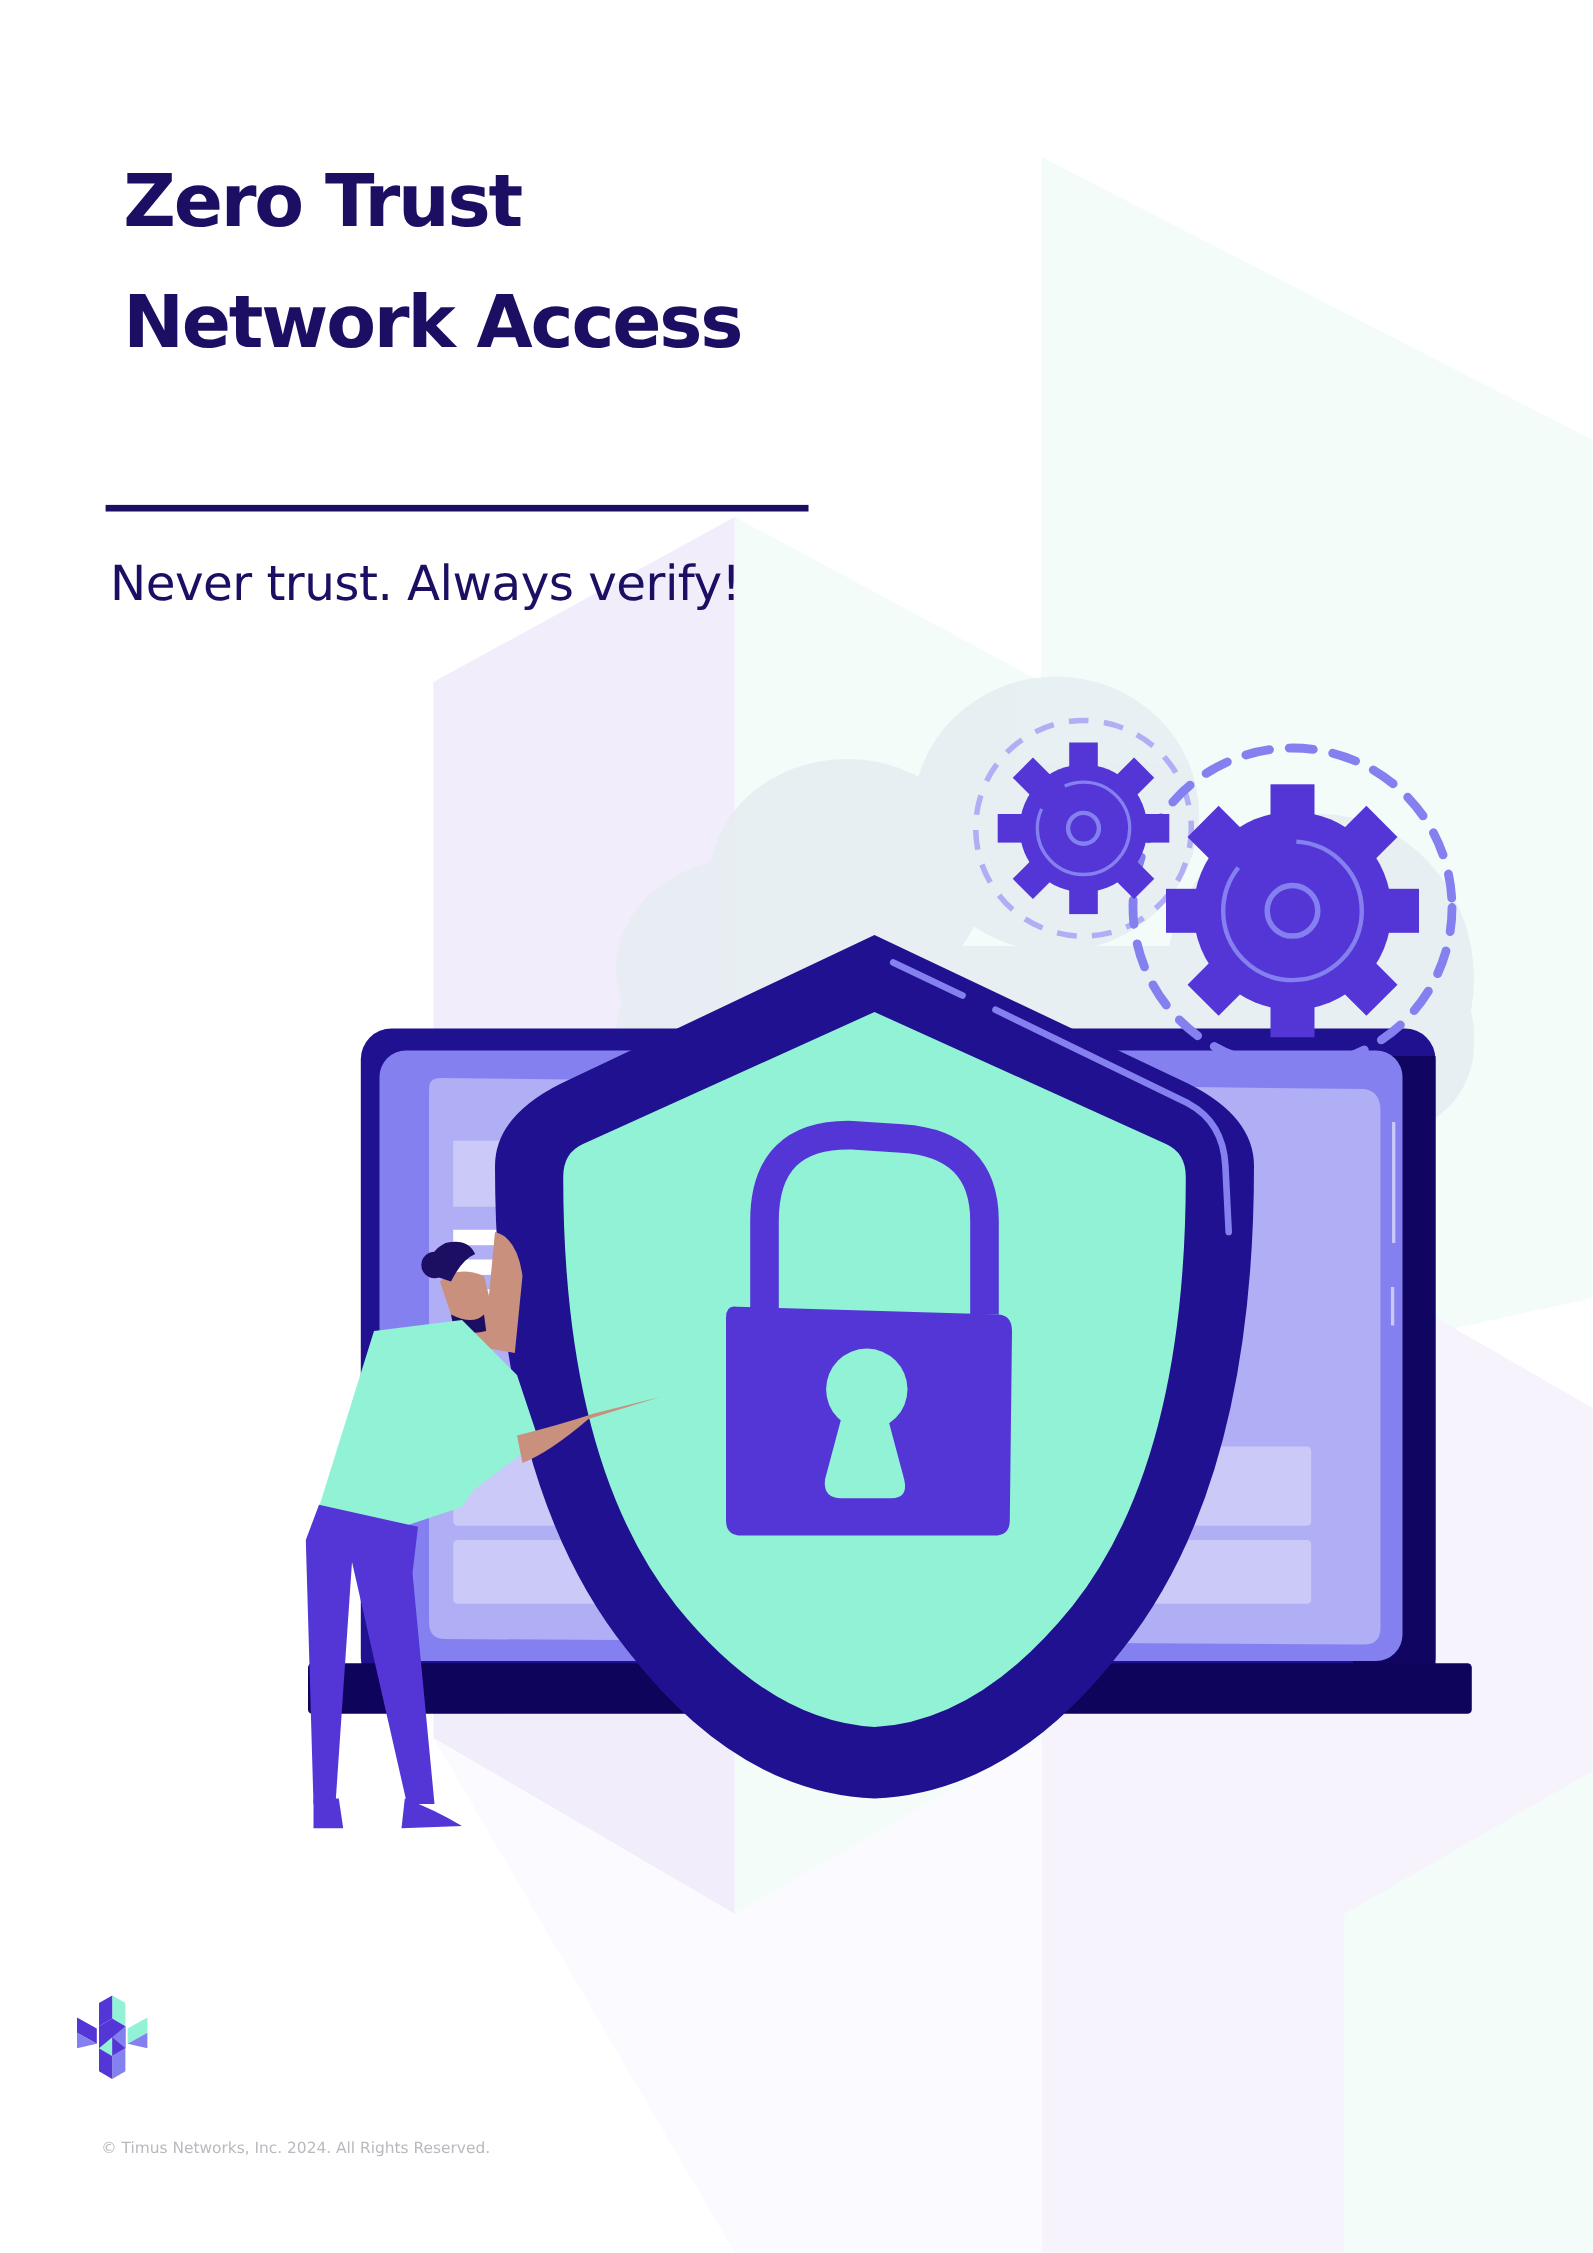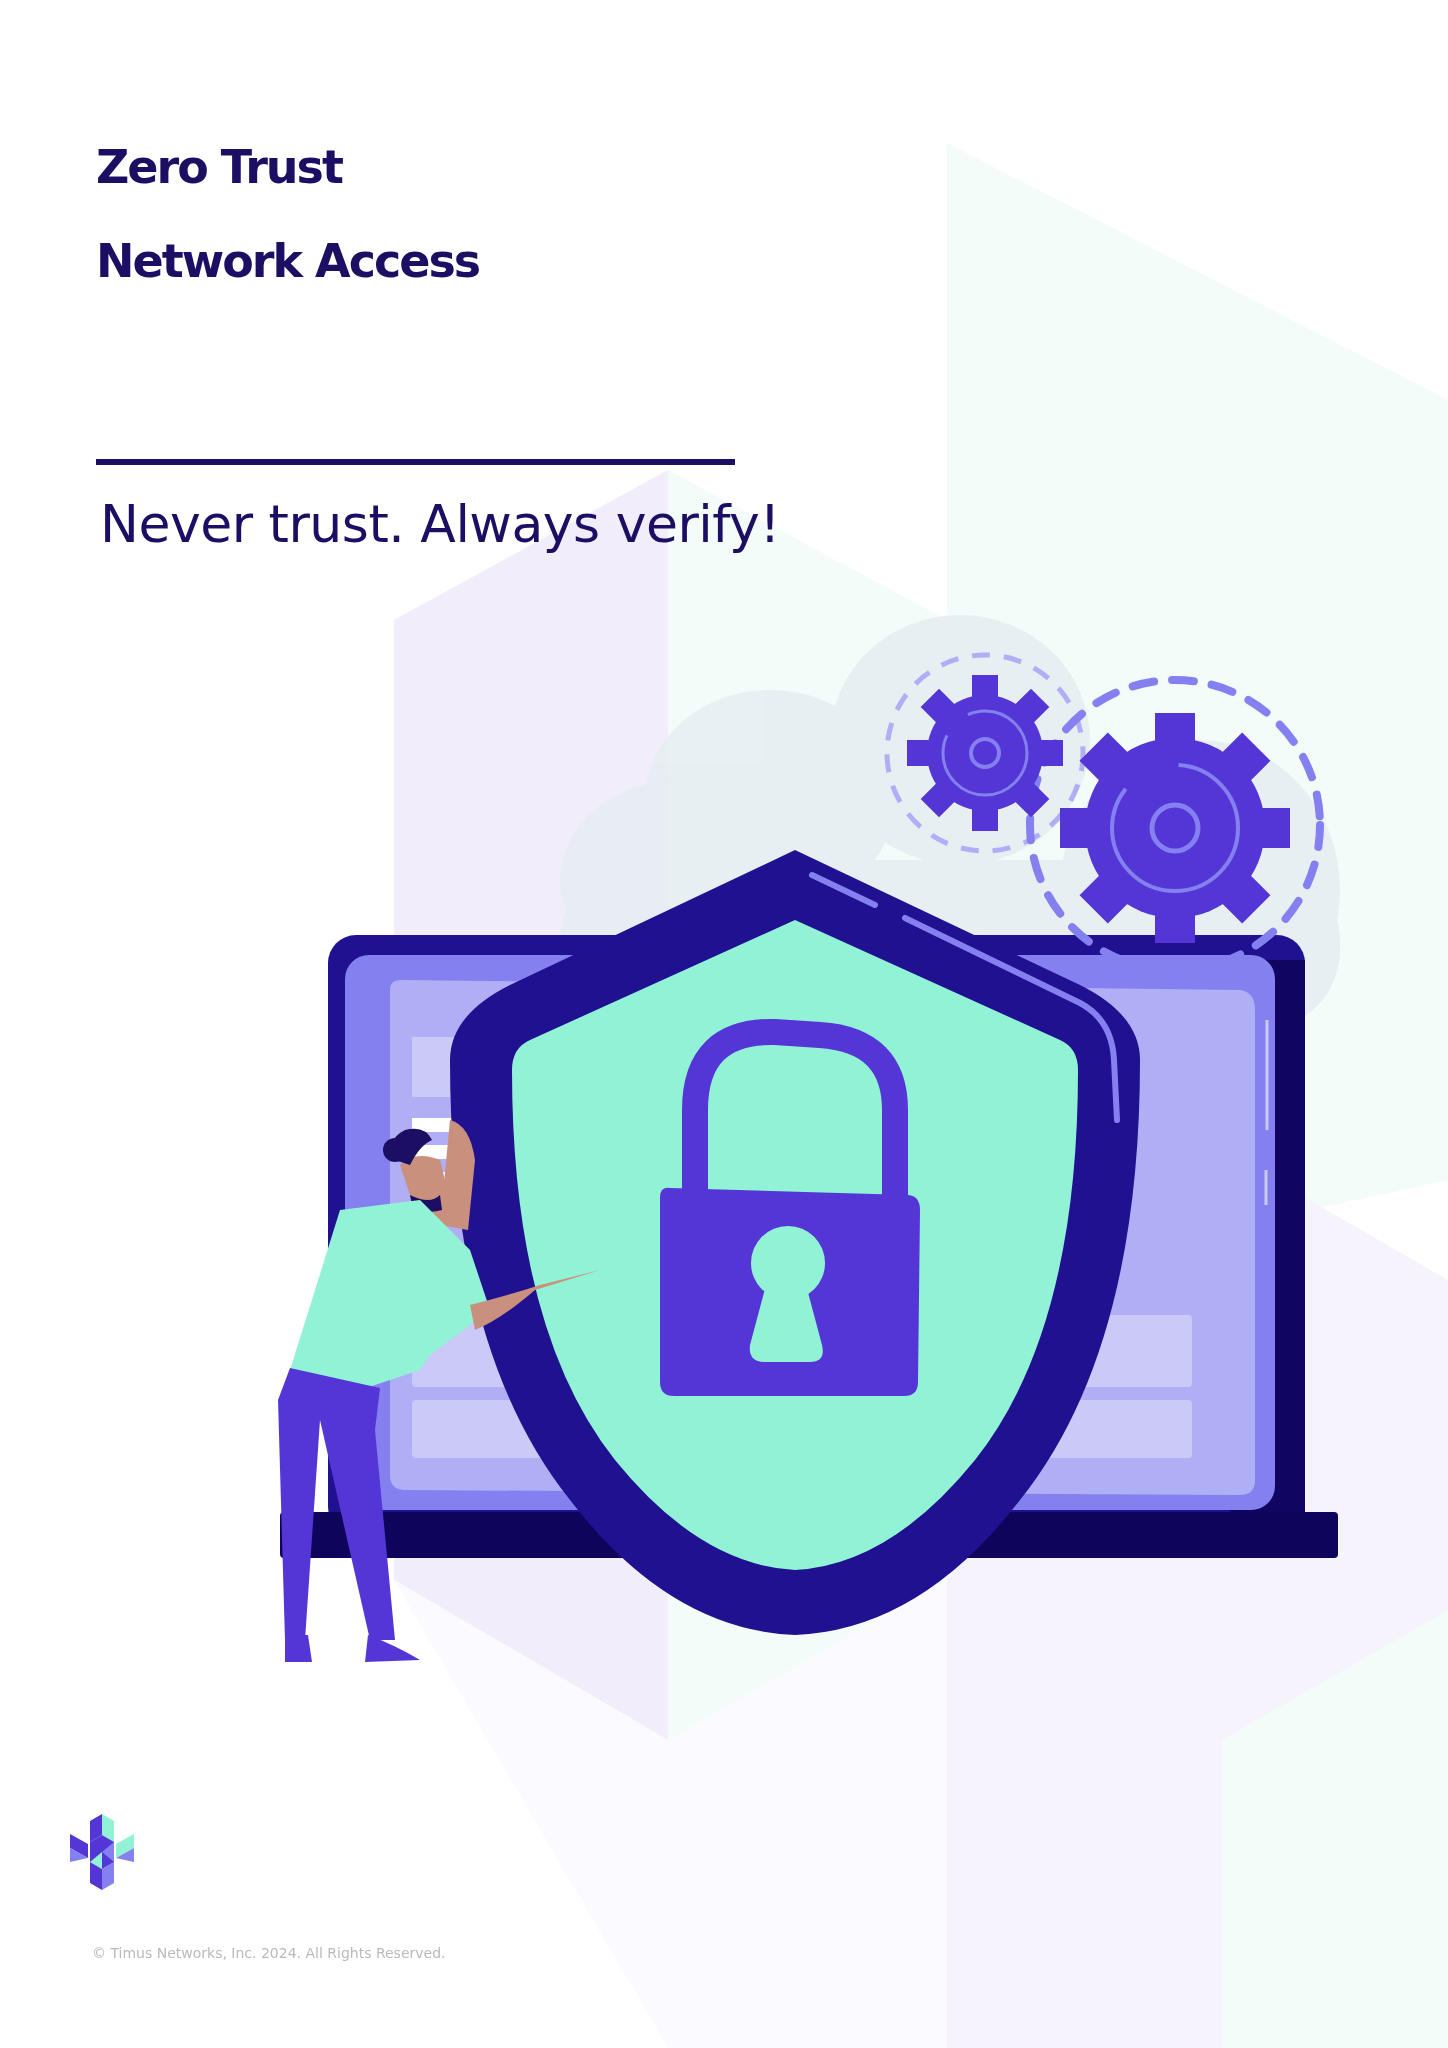--- a/index.html
+++ b/index.html
@@ -1,23 +1,23 @@
 <!DOCTYPE html>
 <html><head>
 <meta charset="utf-8">
 <style>
   html, body { margin:0; padding:0; }
   body { width:1448px; height:2048px; background:#ffffff; position:relative; overflow:hidden;
          font-family:"Liberation Sans", sans-serif; }
   .bg-layer { position:absolute; left:0; top:0; width:1448px; height:2048px; }
   .title-block { position:absolute; left:96px; top:120px; color:#1c0e63; }
   .ztna { font-family:"DejaVu Sans", sans-serif; font-weight:bold; font-size:108px; line-height:120px; letter-spacing:-3px; margin:0; }
-  .subtitle { font-family:"DejaVu Sans", sans-serif; font-weight:bold; font-size:46px; line-height:94px; letter-spacing:-2px; margin:0; }
+  .subtitle { font-family:"DejaVu Sans", sans-serif; font-weight:bold; font-size:66px; line-height:94px; letter-spacing:-2px; margin:16px; }
   .rule { position:absolute; left:96px; top:459px; width:639px; height:6px; background:#1c0e63; }
-  .tagline { position:absolute; left:100px; top:494px; font-family:"DejaVu Sans", sans-serif; font-size:52px; color:#1c0e63; letter-spacing:-0.5px; }
+  .tagline { position:absolute; left:100px; top:505px; font-family:"DejaVu Sans", sans-serif; font-size:44px; color:#1c0e63; letter-spacing:-0.5px; }
   .illustration { position:absolute; left:0; top:0; width:1448px; height:2048px; }
   .logo { position:absolute; left:66px; top:1812px; display:flex; align-items:center; }
   .logo-word { font-family:"DejaVu Sans", sans-serif; font-size:110px; font-weight:bold; color:#5436d6; letter-spacing:-3px; margin-left:14px; line-height:110px; }
   .copyright { position:absolute; left:92px; top:1945px; font-family:"DejaVu Sans", sans-serif; font-size:14px; color:#b9b9bf;text-align:center; }
 </style>
 </head>
 <body>
 
 <svg class="bg-layer" viewBox="0 0 1448 2048">
   <polygon points="947,143 1222,300 1222,1130 947,1290 947,143" fill="#f1edfb"></polygon>

